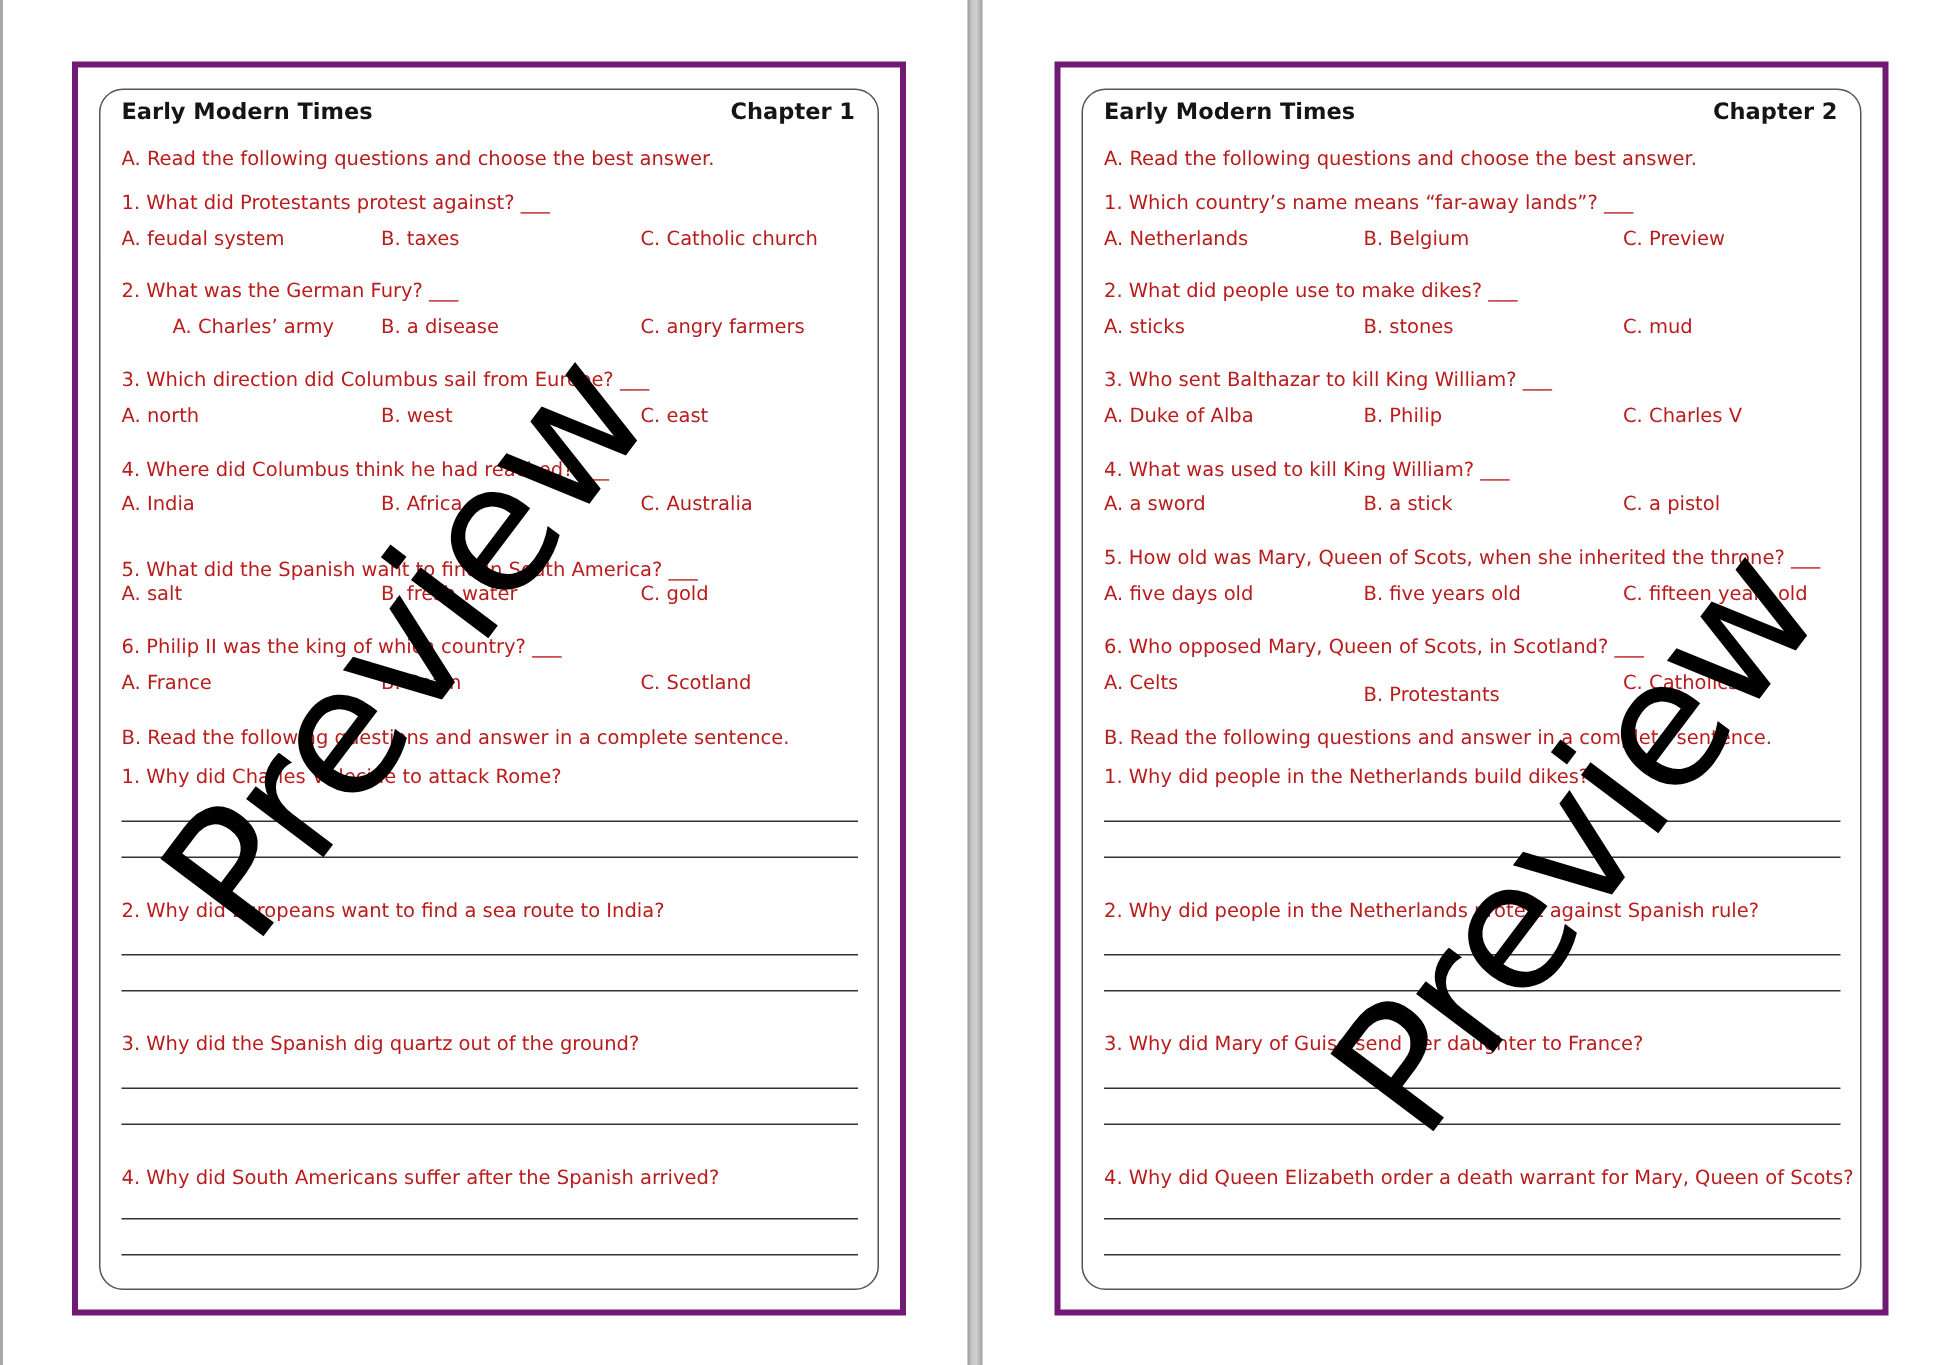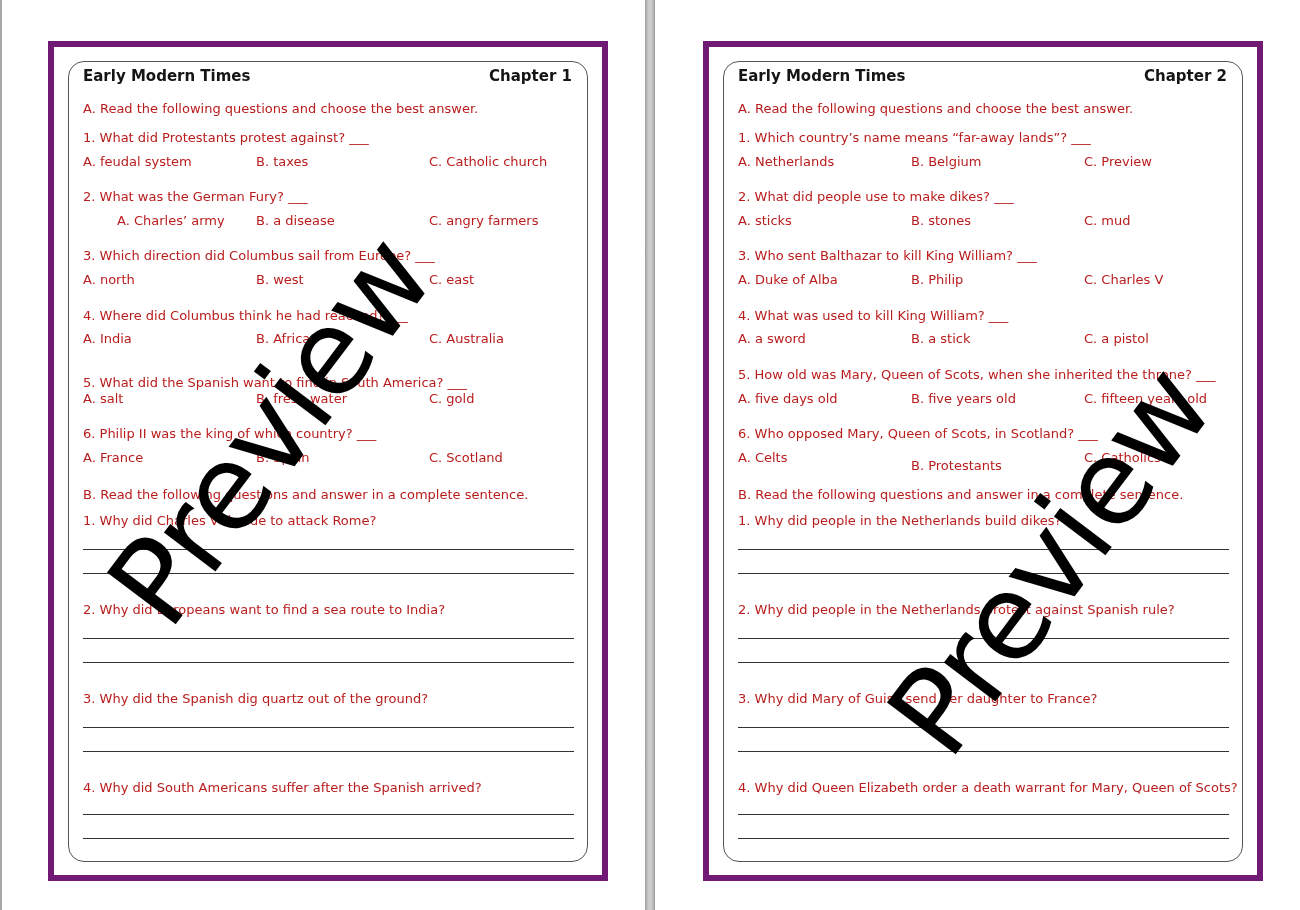--- a/index.html
+++ b/index.html
@@ -11,21 +11,21 @@
   }
   .edge-left {
     position: absolute; left: 0; top: 0; width: 2px; height: 910px; background: #a8a8a8;
   }
   .divider {
     position: absolute; left: 645px; top: 0; width: 10px; height: 910px;
     background: linear-gradient(to right, #9a9a9a 0, #c8c8c8 30%, #d0d0d0 60%, #9e9e9e 100%);
   }
   .page {
     position: absolute; top: 41px; width: 548px; height: 828px;
-    border: 6px solid #701a75; background: #fff; overflow: hidden;
+    border: 4px solid #701a75; background: #fff; overflow: hidden;
   }
   .page.left { left: 48px; }
   .page.right { left: 703px; }
   .inner {
     position: absolute; left: 14px; top: 14px; width: 518px; height: 799px;
     border: 1px solid #555; border-radius: 16px;
   }
   .t {
     position: absolute; font-size: 13px; white-space: nowrap; line-height: 16px; color: #b91c1c;
   }

